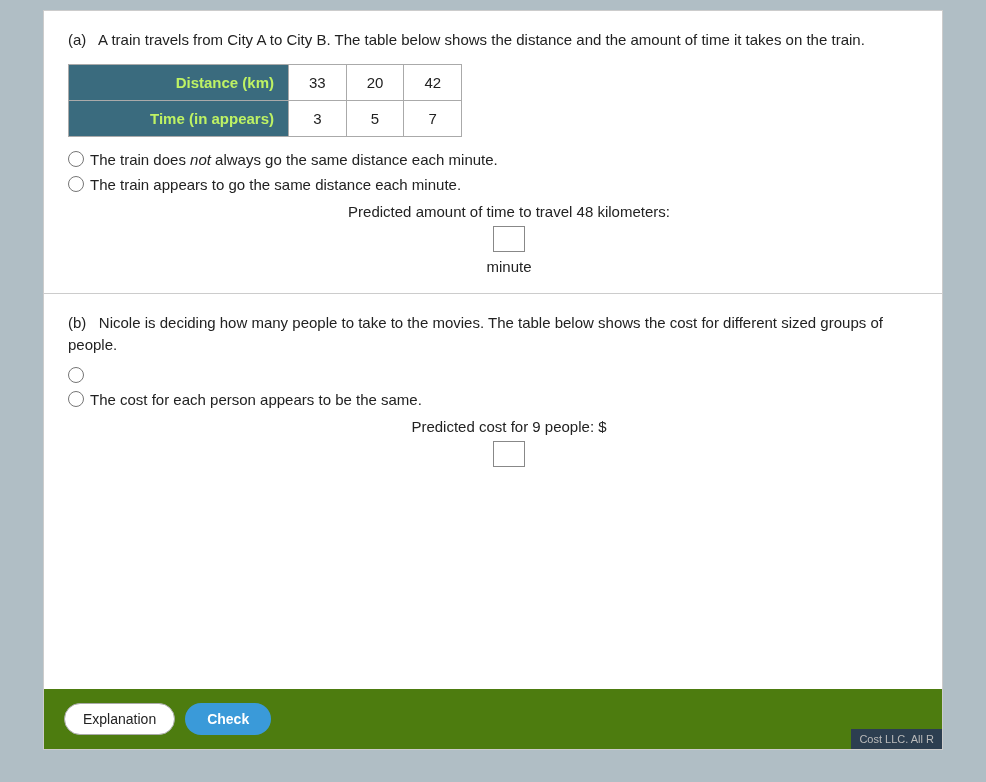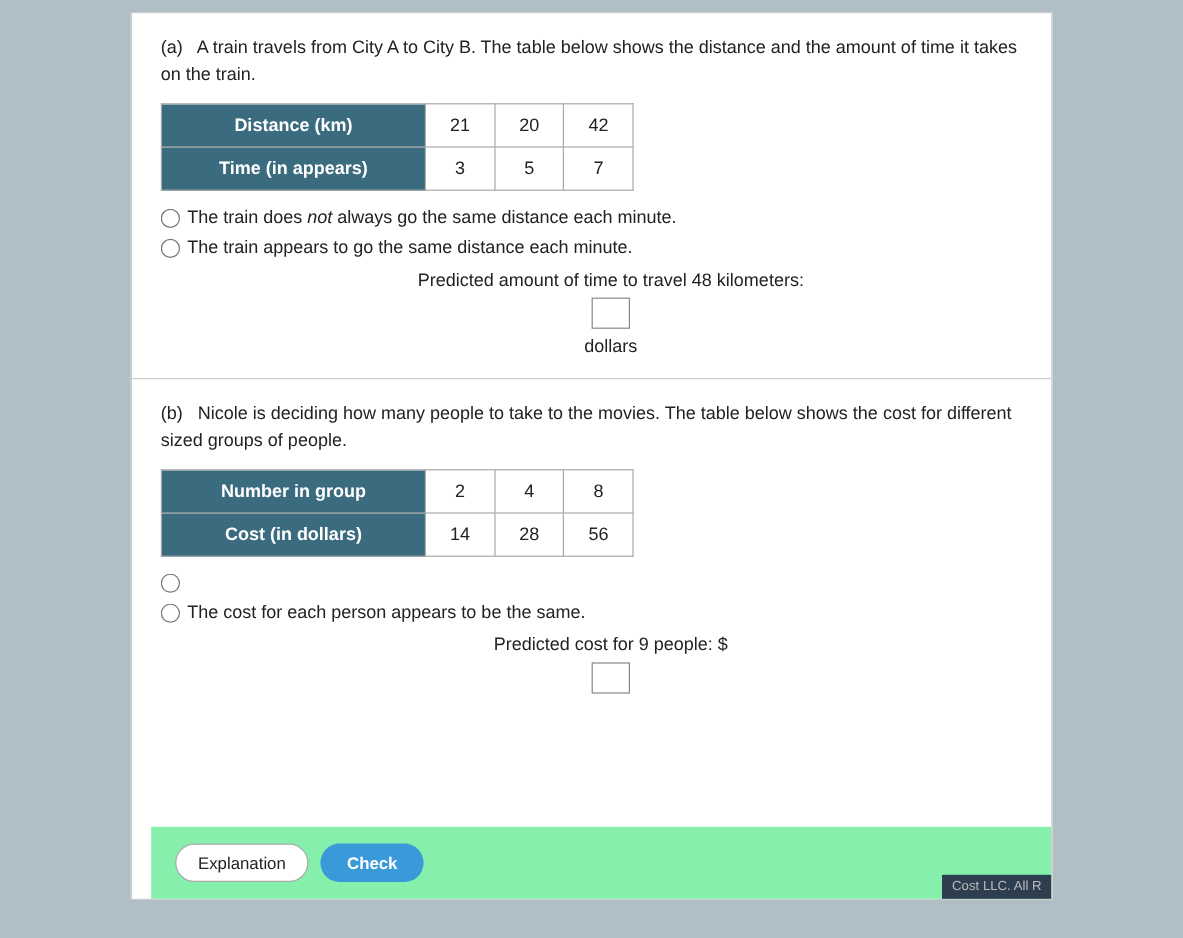--- a/index.html
+++ b/index.html
@@ -9,21 +9,21 @@
       font-size: 15px;
       color: #222;
       display: flex;
       justify-content: center;
       align-items: flex-start;
       min-height: 782px;
       padding: 10px 0;
     }
     .main-container {
       background: #fff;
-      width: 768px;
+      width: 900px;
       min-height: 740px;
       border: 1px solid #ccc;
       padding: 0;
       position: relative;
     }
     .section {
       padding: 18px 24px 12px 24px;
       border-bottom: 1px solid #ccc;
     }
     .section-label {
@@ -36,23 +36,23 @@
       margin: 12px 0 14px 0;
     }
     .data-table td {
       border: 1px solid #aaa;
       padding: 8px 20px;
       text-align: center;
       font-size: 15px;
     }
     .data-table td.header-cell {
       background-color: #3a6b7e;
-      color: #ffffff;
+      color: #bef264;
       font-weight: bold;
-      text-align: center;
+      text-align: right;
       width: 220px;
       padding: 9px 14px;
       font-size: 15px;
     }
     .radio-option {
       display: flex;
       align-items: center;
       margin: 8px 0 8px 0;
       font-size: 15px;
       gap: 6px;
@@ -75,23 +75,23 @@
       width: 32px;
       height: 26px;
       border: 1px solid #888;
       text-align: center;
       font-size: 15px;
       outline: none;
     }
     .bottom-bar {
       position: absolute;
       bottom: 0;
-      left: 16px;
+      left: 0;
       right: 0;
-      background: #86efac;
+      background: #4d7c0f;
       padding: 14px 20px;
       display: flex;
       align-items: center;
       gap: 10px;
     }
     .btn-explanation {
       background: #fff;
       border: 1px solid #aaa;
       border-radius: 20px;
       padding: 7px 18px;
@@ -132,21 +132,21 @@
     <div class="section-label">
       <span>(a)</span>
       &nbsp;
       <span>A train travels from City A to City B. The table below shows the distance and the amount of time it takes on the train.</span>
     </div>
 
     <table class="data-table">
       <tbody>
           <tr>
         <td class="header-cell">Distance (km)</td>
-        <td>21</td>
+        <td>33</td>
         <td>20</td>
         <td>42</td>
       </tr>
       <tr>
         <td class="header-cell">Time (in appears)</td>
         <td>3</td>
         <td>5</td>
         <td>7</td>
       </tr>
     </tbody>
@@ -157,47 +157,31 @@
       <span>The train does <em>not</em> always go the same distance each minute.</span>
     </div>
     <div class="radio-option">
       <input type="radio" name="part_a_radio" style="">
       <span>The train appears to go the same distance each minute.</span>
     </div>
 
     <div class="prediction-line">
       <span>Predicted amount of time to travel 48 kilometers:</span>
       <input type="text" class="prediction-input" style="">
-      <span>dollars</span>
+      <span>minute</span>
     </div>
   </div>
 
   <div class="section" style="border-bottom: none; padding-bottom: 80px;">
     <div class="section-label">
       <span>(b)</span>
       &nbsp;
       <span>Nicole is deciding how many people to take to the movies. The table below shows the cost for different sized groups of people.</span>
     </div>
 
-    <table class="data-table">
-      <tbody>
-          <tr>
-        <td class="header-cell">Number in group</td>
-        <td>2</td>
-        <td>4</td>
-        <td>8</td>
-      </tr>
-      <tr>
-        <td class="header-cell">Cost (in dollars)</td>
-        <td>14</td>
-        <td>28</td>
-        <td>56</td>
-      </tr>
-    </tbody>
-      </table>
 
     <div class="radio-option">
       <input type="radio" name="part_b_radio" style="">
     </div>
     <div class="radio-option">
       <input type="radio" name="part_b_radio" style="">
       <span>The cost for each person appears to be the same.</span>
     </div>
 
     <div class="prediction-line">

